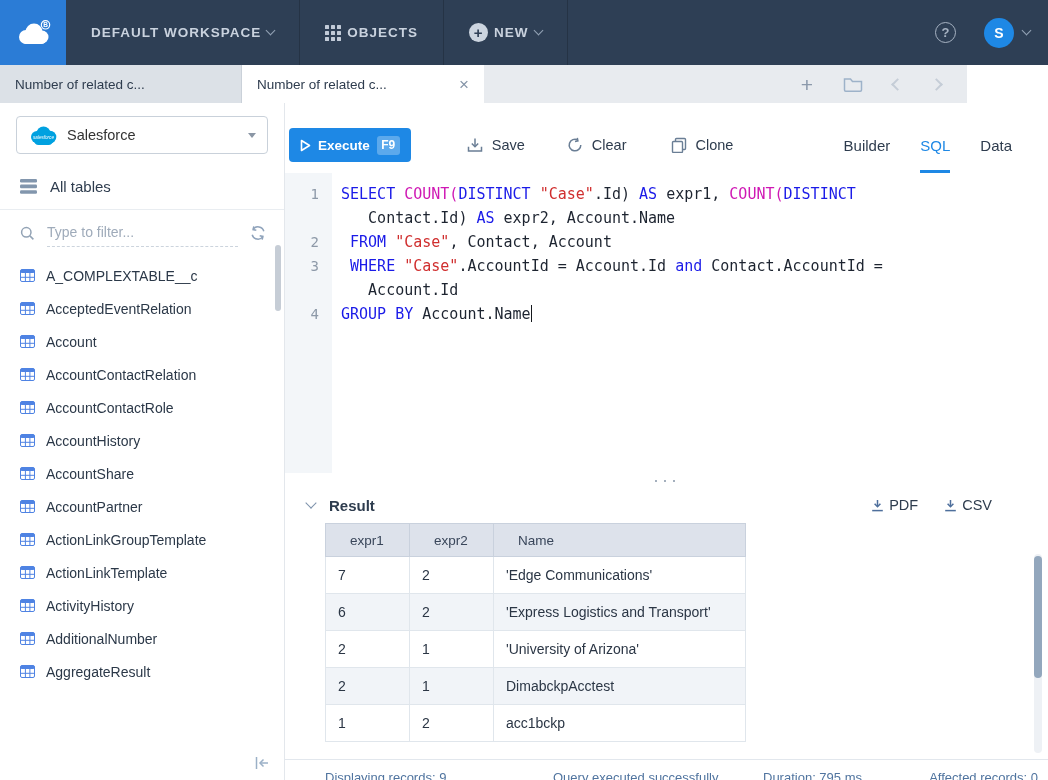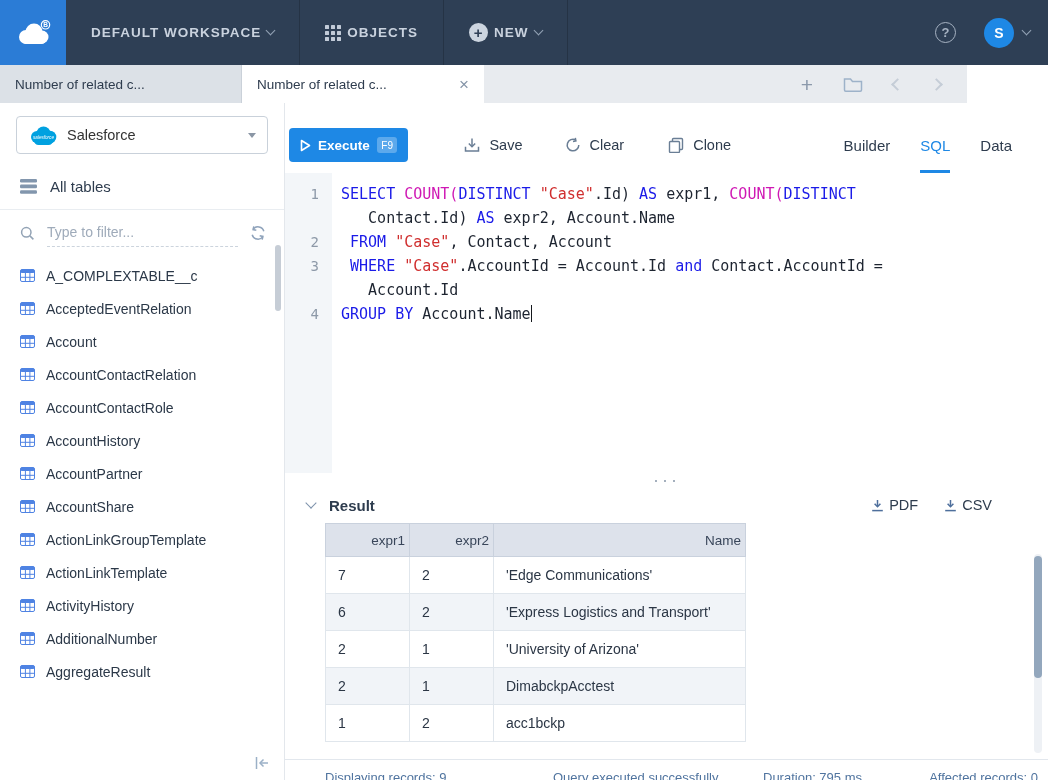--- a/index.html
+++ b/index.html
@@ -47,21 +47,21 @@
   .table-item{height:33px;display:flex;align-items:center;gap:11px;padding:0 16px 0 20px;font-size:14px;color:#2b3848;cursor:pointer;white-space:nowrap}
   .table-item .t-icon{display:flex}
   .sb-scroll{position:absolute;right:3px;top:142px;width:6px;height:66px;background:#c6cdd6;border-radius:3px;cursor:pointer}
   .collapse-btn{position:absolute;right:14px;bottom:9px;cursor:pointer;display:flex}
 
   
   .main{position:absolute;left:285px;top:117px;width:763px;height:677px;display:flex;flex-direction:column;background:#fff}
 
   .toolbar{height:56px;flex:0 0 56px;display:flex;align-items:center;padding-left:4px}
   .execute-btn{height:34px;background:var(--accent-blue,#1e88e5);color:#fff;border:none;border-radius:4px;display:flex;align-items:center;gap:7px;padding:0 11px;font-size:13.5px;font-weight:700;font-family:inherit;cursor:pointer}
-  .f9{background:rgba(255,255,255,.28);border-radius:3px;font-size:10px;padding:2.5px 4.5px;font-weight:400}
+  .f9{background:rgba(255,255,255,.28);border-radius:3px;font-size:12px;padding:2.5px 4.5px;font-weight:700}
   .tool-btn{display:flex;align-items:center;gap:9px;font-size:14.5px;color:#2e3c4e;cursor:pointer}
   .tool-btn.save{margin-left:56px}
   .tool-btn.clear{margin-left:42px}
   .tool-btn.clone{margin-left:44px}
   .view-tabs{margin-left:auto;display:flex;gap:30px;padding-right:36px;align-self:stretch;align-items:stretch}
   .view-tab{display:flex;align-items:center;font-size:15px;color:#2e3c4e;cursor:pointer;border-bottom:3px solid transparent;padding-top:3px}
   .view-tab.active{color:var(--accent-blue,#1e88e5);border-bottom-color:var(--accent-blue,#1e88e5)}
 
   .editor{flex:0 0 300px;position:relative;padding-top:9px;font-family:"DejaVu Sans Mono","Liberation Mono",monospace;font-size:15px;line-height:24px;cursor:text;overflow:hidden}
   .editor::before{content:"";position:absolute;left:0;top:0;bottom:0;width:47px;background:#f3f6f9}
@@ -77,21 +77,21 @@
   .splitter{flex:0 0 14px;display:flex;align-items:center;justify-content:center;color:#97a4b4;font-size:18px;letter-spacing:3px;line-height:4px;cursor:row-resize}
 
   .result-header{flex:0 0 36px;display:flex;align-items:center;padding-left:22px}
   .res-chev{width:8px;height:8px;border-right:1.8px solid #7d92ab;border-bottom:1.8px solid #7d92ab;transform:rotate(45deg);margin-right:14px;margin-top:-5px;cursor:pointer}
   .result-title{font-size:15px;font-weight:700;color:#2e3c4e}
   .export{margin-left:auto;display:flex;gap:26px;padding-right:56px}
   .export-btn{display:flex;align-items:center;gap:5px;font-size:14.5px;color:#2e3c4e;cursor:pointer}
 
   .result-body{flex:1;position:relative;padding-left:40px}
   table.result{border-collapse:collapse}
-  .result th{height:33px;background:#dde2eb;font-weight:400;font-size:13.5px;color:#39465a;text-align:right;padding:0 4px;border:1px solid #c9d1dd;cursor:pointer}
+  .result th{height:33px;background:#dde2eb;font-weight:400;font-size:13.5px;color:#39465a;text-align:left;padding:0 24px;border:1px solid #c9d1dd;cursor:pointer}
   .result th:nth-child(1),.result th:nth-child(2){width:84px}
   .result th:nth-child(3){width:252px}
   .result td{height:37px;font-size:14px;color:#2b3645;padding:0 12px;border:1px solid #e0e6ec;background:#fff}
   .result tbody tr:nth-child(even) td{background:#f1f4f8}
   .res-scroll-track{position:absolute;right:6px;top:31px;bottom:6px;width:8px;background:#eef1f5;border-radius:4px}
   .res-scroll-thumb{position:absolute;top:2px;left:0;width:8px;height:122px;background:#93a7bd;border-radius:4px;cursor:pointer}
 
   .statusbar{flex:0 0 35px;border-top:1px solid #e2e7ed;position:relative;font-size:13px;color:var(--status-text,#50749f)}
   .statusbar span{position:absolute;top:50%;transform:translateY(-50%);white-space:nowrap}
   .st-displaying{left:40px}
@@ -282,31 +282,31 @@
         <span class="t-label">AccountHistory</span>
       </div>
       <div class="table-item">
         <span class="t-icon">
           <svg width="15" height="13" viewBox="0 0 15 13">
             <rect x="0.5" y="0.5" width="14" height="12" rx="1.5" fill="none" stroke="#4f83e3"></rect>
             <rect x="0.5" y="0.5" width="14" height="3.5" rx="1.5" fill="#4f83e3"></rect>
             <path d="M5.4 4v8.5M9.9 4v8.5M0.5 8.3h14" stroke="#4f83e3" fill="none"></path>
           </svg>
         </span>
+        <span class="t-label">AccountShare</span>
+      </div>
+      <div class="table-item">
+        <span class="t-icon">
+          <svg width="15" height="13" viewBox="0 0 15 13">
+            <rect x="0.5" y="0.5" width="14" height="12" rx="1.5" fill="none" stroke="#4f83e3"></rect>
+            <rect x="0.5" y="0.5" width="14" height="3.5" rx="1.5" fill="#4f83e3"></rect>
+            <path d="M5.4 4v8.5M9.9 4v8.5M0.5 8.3h14" stroke="#4f83e3" fill="none"></path>
+          </svg>
+        </span>
         <span class="t-label">AccountPartner</span>
-      </div>
-      <div class="table-item">
-        <span class="t-icon">
-          <svg width="15" height="13" viewBox="0 0 15 13">
-            <rect x="0.5" y="0.5" width="14" height="12" rx="1.5" fill="none" stroke="#4f83e3"></rect>
-            <rect x="0.5" y="0.5" width="14" height="3.5" rx="1.5" fill="#4f83e3"></rect>
-            <path d="M5.4 4v8.5M9.9 4v8.5M0.5 8.3h14" stroke="#4f83e3" fill="none"></path>
-          </svg>
-        </span>
-        <span class="t-label">AccountShare</span>
       </div>
       <div class="table-item">
         <span class="t-icon">
           <svg width="15" height="13" viewBox="0 0 15 13">
             <rect x="0.5" y="0.5" width="14" height="12" rx="1.5" fill="none" stroke="#4f83e3"></rect>
             <rect x="0.5" y="0.5" width="14" height="3.5" rx="1.5" fill="#4f83e3"></rect>
             <path d="M5.4 4v8.5M9.9 4v8.5M0.5 8.3h14" stroke="#4f83e3" fill="none"></path>
           </svg>
         </span>
         <span class="t-label">ActionLinkGroupTemplate</span>

